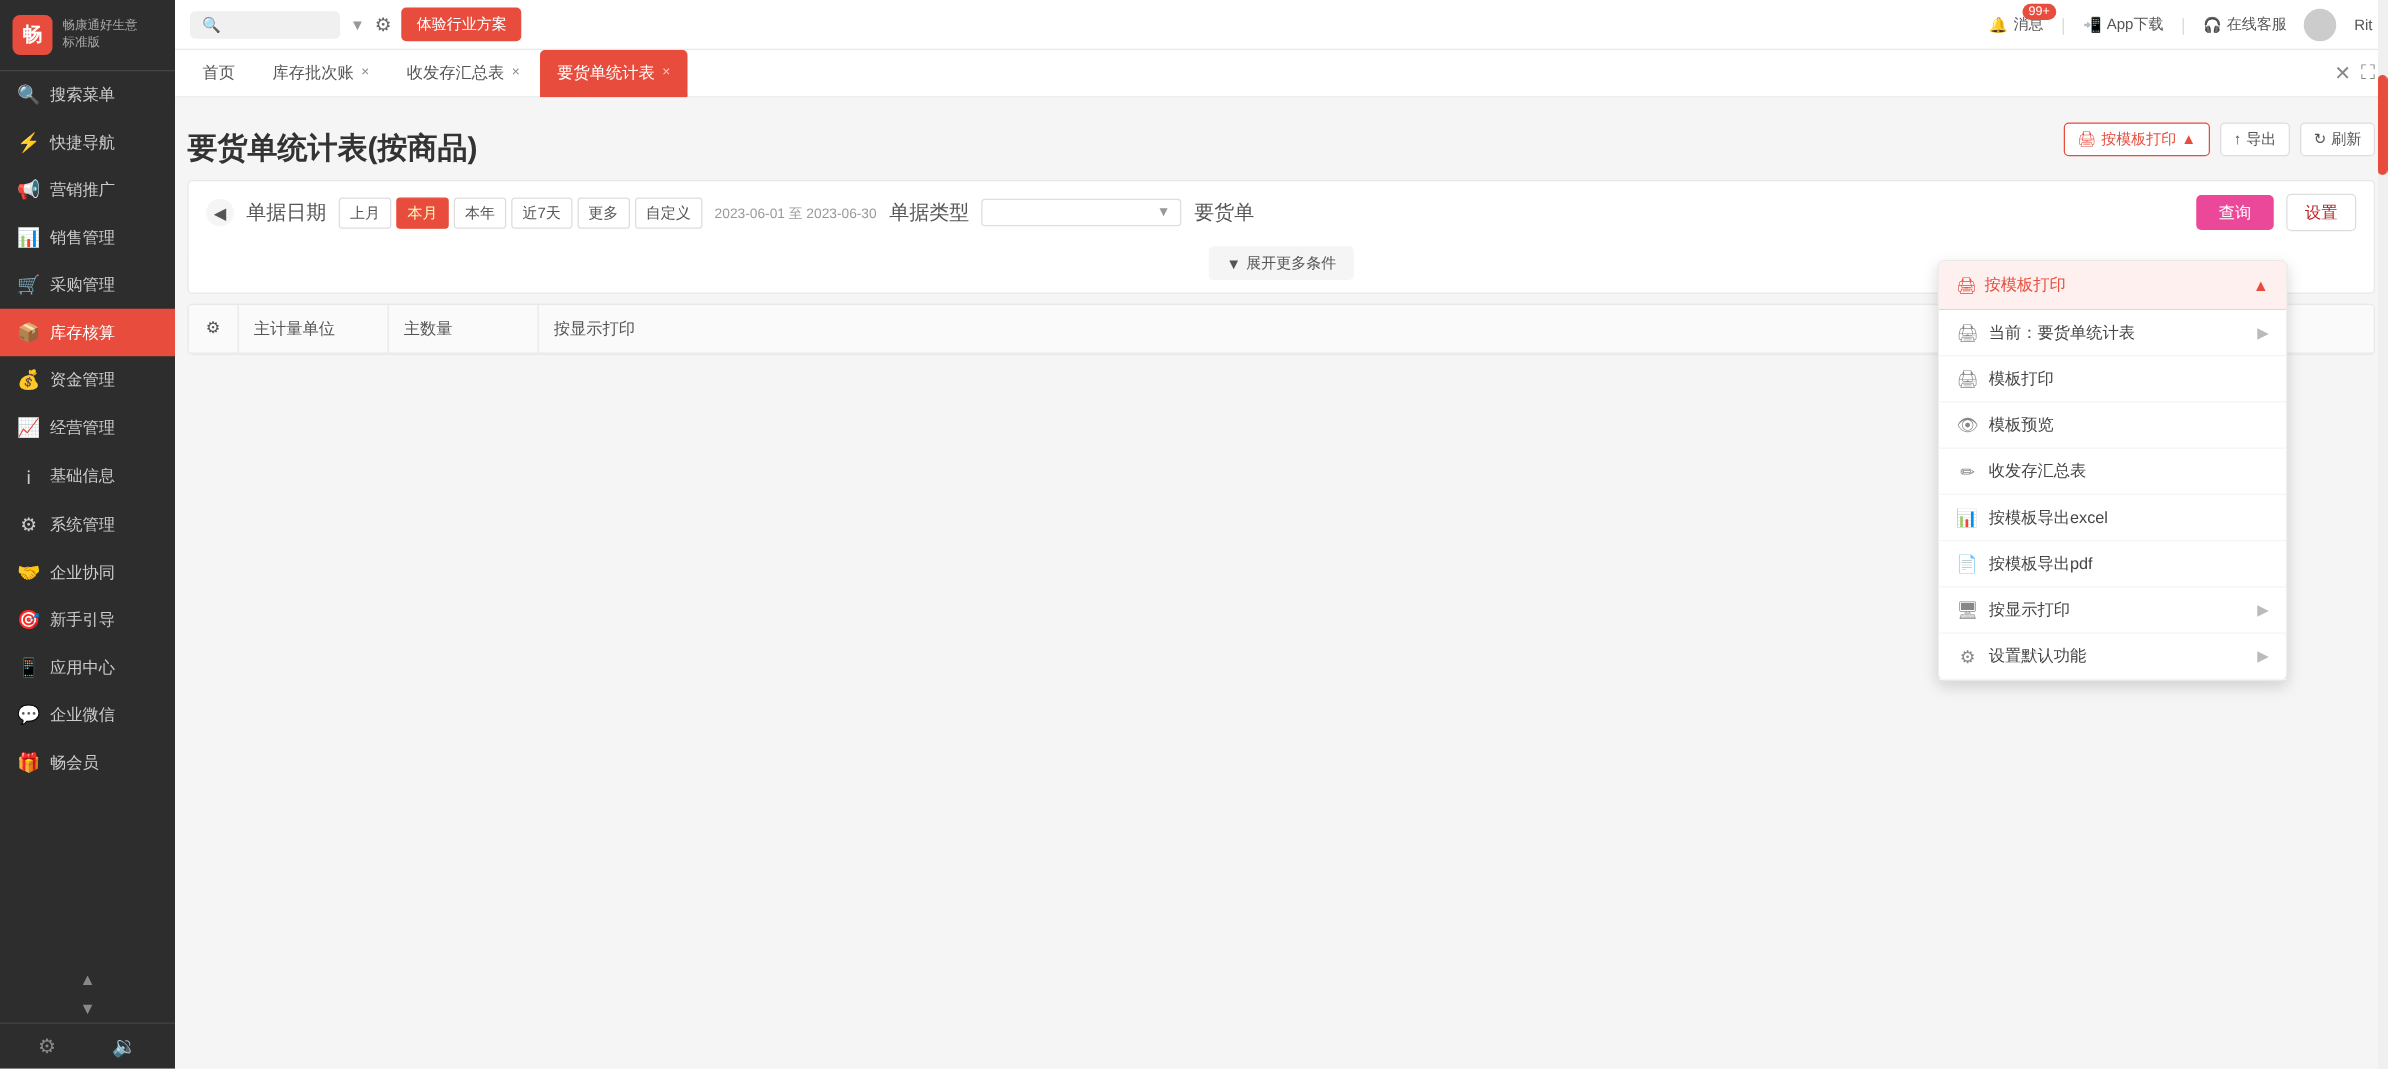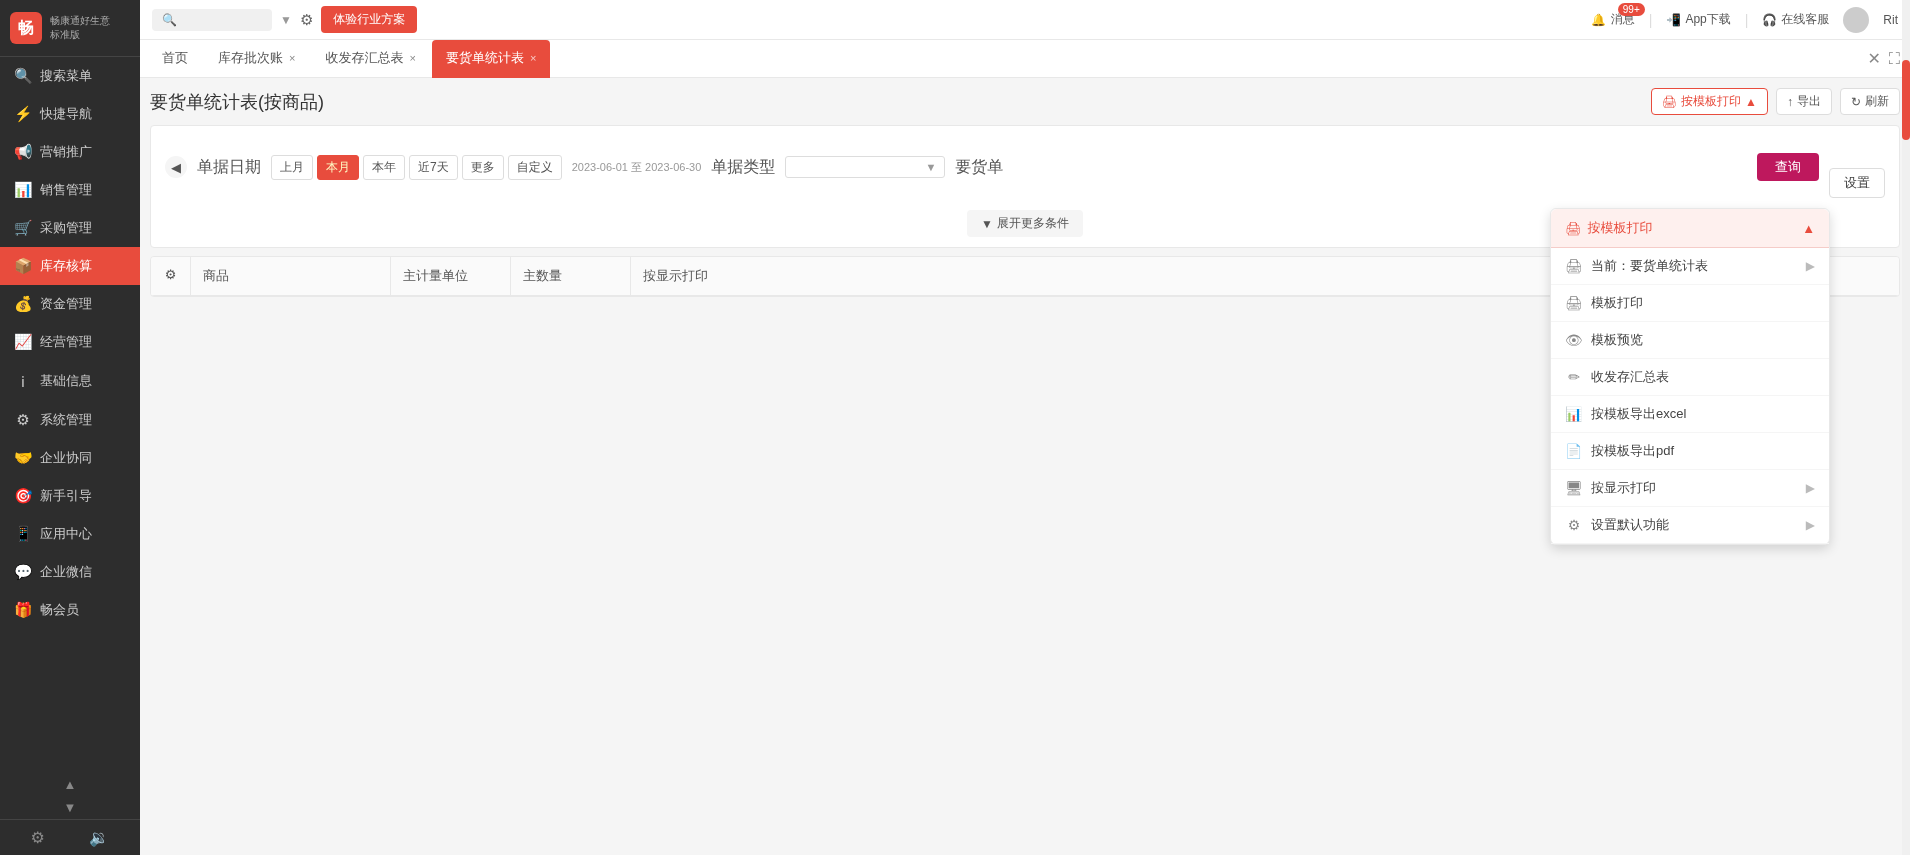--- a/index.html
+++ b/index.html
@@ -216,23 +216,24 @@
     }
 
     
     .page-header {
       display: flex;
       align-items: center;
       justify-content: space-between;
       margin-bottom: 10px;
     }
     .page-title {
-      font-size: 18px;
-      font-weight: normal;
+      font-size: 24px;
+      font-weight: bold;
       color: #333;
+      margin-top: 14px;
     }
     .page-actions {
       display: flex;
       align-items: center;
       gap: 8px;
     }
     .btn-template-print {
       display: flex;
       align-items: center;
       gap: 4px;
@@ -347,37 +348,36 @@
       background: #fff;
       font-size: 12px;
       color: #555;
       min-width: 160px;
       gap: 4px;
       cursor: pointer;
     }
     .filter-select .select-placeholder { flex: 1; color: #999; }
     .filter-select .select-chevron { color: #999; font-size: 11px; }
     .btn-query {
-      background: #be185d;
+      background: #ec4899;
       color: white;
       border: none;
       border-radius: 4px;
       padding: 5px 18px;
       font-size: 13px;
       cursor: pointer;
     }
     .btn-settings {
       background: #fff;
       border: 1px solid #ddd;
       border-radius: 4px;
       padding: 5px 14px;
       font-size: 13px;
-      color: #404040;
-      cursor: pointer;
-      margin-top: 32px;
+      color: #b91c1c;
+      cursor: pointer;
     }
 
     
     .data-table {
       background: #fff;
       border-radius: 4px;
       border: 1px solid #e8e8e8;
       overflow: hidden;
     }
     .table-header {
@@ -698,23 +698,20 @@
           <span>展开更多条件</span>
         </button>
       </div>
     </div>
 
     <div class="data-table">
       <div class="table-header">
         <div class="th col-check">
           <span>⚙</span>
         </div>
-        <div class="th col-product">
-          <span>商品</span>
-        </div>
         <div class="th col-unit">
           <span>主计量单位</span>
         </div>
         <div class="th col-qty">
           <span>主数量</span>
         </div>
         <div class="th col-amount">
           <span>按显示打印</span>
         </div>
       </div>

